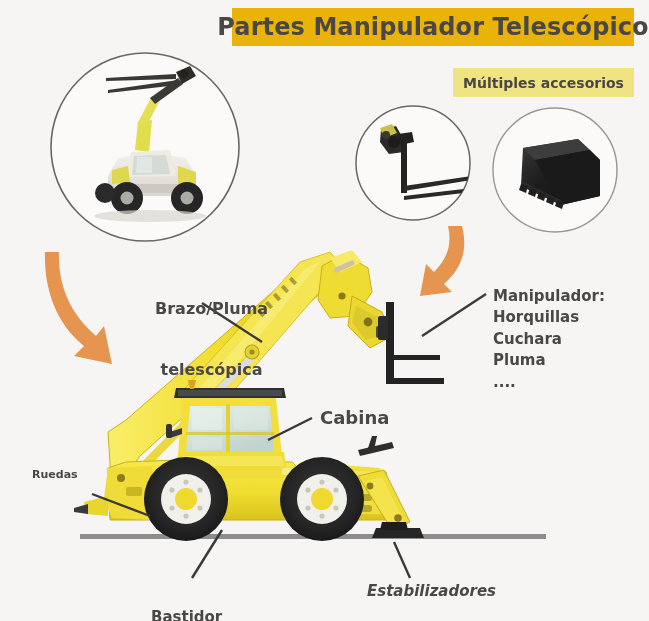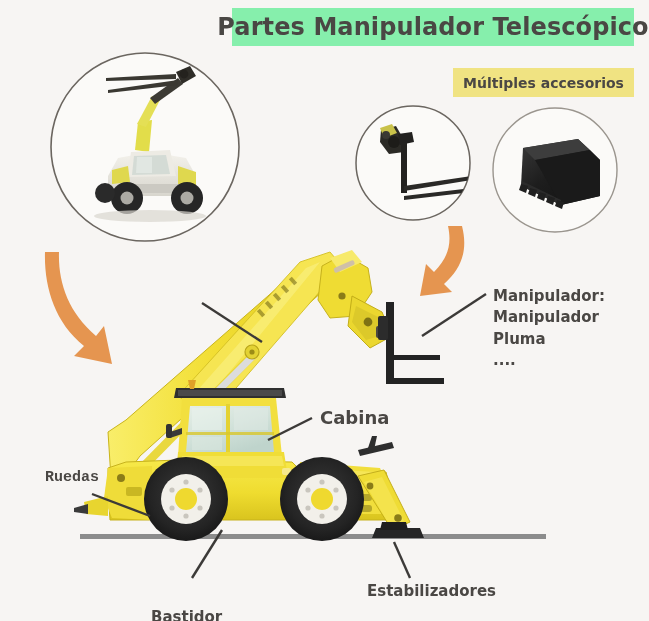--- a/index.html
+++ b/index.html
@@ -9,21 +9,21 @@
     font-family:"DejaVu Sans","Liberation Sans",sans-serif;
     overflow:hidden;
     position:relative;
   }
   #stage{position:absolute;left:0;top:0;width:649px;height:621px;}
   .abs{position:absolute;}
 
   
   .title-banner{
     left:232px;top:8px;width:402px;height:38px;
-    background:#86efac;
+    background:#eab308;
     display:flex;align-items:center;justify-content:center;
   }
   .title-banner span{
     font-size:24px;font-weight:bold;color:#4A4744;
     letter-spacing:.1px;white-space:nowrap;
   }
   .sub-banner{
     left:453px;top:68px;width:181px;height:29px;
     background:#F0E382;
     display:flex;align-items:center;justify-content:center;
@@ -31,23 +31,23 @@
   .sub-banner span{
     font-size:14px;font-weight:bold;color:#4A4744;white-space:nowrap;
   }
 
   
   .lbl{
     color:#4A4744;font-weight:bold;white-space:pre;line-height:1.28;
   }
   .lbl-boom{left:155px;top:258px;font-size:16px;text-align:center;}
   .lbl-cabina{left:320px;top:406px;font-size:18px;}
-  .lbl-ruedas{left:45px;top:468px;font-size:15px;font-family:Liberation Mono, monospace;}
+  .lbl-ruedas{left:32px;top:468px;font-size:11px;}
   .lbl-bastidor{left:151px;top:608px;font-size:15px;}
-  .lbl-estab{left:367px;top:582px;font-size:15px;}
+  .lbl-estab{left:367px;top:582px;font-size:15px;font-style:italic;}
 
   .impl-list{left:493px;top:286px;font-size:15px;color:#4A4744;
              font-weight:bold;line-height:1.43;}
   .impl-list div{white-space:nowrap;}
 
   
   svg.layer{position:absolute;left:0;top:0;width:649px;height:621px;
             pointer-events:none;}
 </style>
 </head>
@@ -310,30 +310,33 @@
 
   <div class="abs title-banner">
     <span>Partes Manipulador Telescópico</span>
   </div>
 
   <div class="abs sub-banner">
     <span>Múltiples accesorios</span>
   </div>
 
   <div class="abs lbl lbl-boom">
+    <div>Brazo/Pluma</div>
+    <div>telescópica</div>
   </div>
 
   <div class="abs lbl lbl-cabina">Cabina</div>
 
   <div class="abs lbl lbl-ruedas">Ruedas</div>
 
   <div class="abs lbl lbl-bastidor">Bastidor</div>
 
   <div class="abs lbl lbl-estab">Estabilizadores</div>
 
   <div class="abs impl-list">
     <div>Manipulador:</div>
-    <div>Manipulador</div>
+    <div>Horquillas</div>
+    <div>Cuchara</div>
     <div>Pluma</div>
     <div>....</div>
   </div>
 
 </div>
 
 </body></html>

